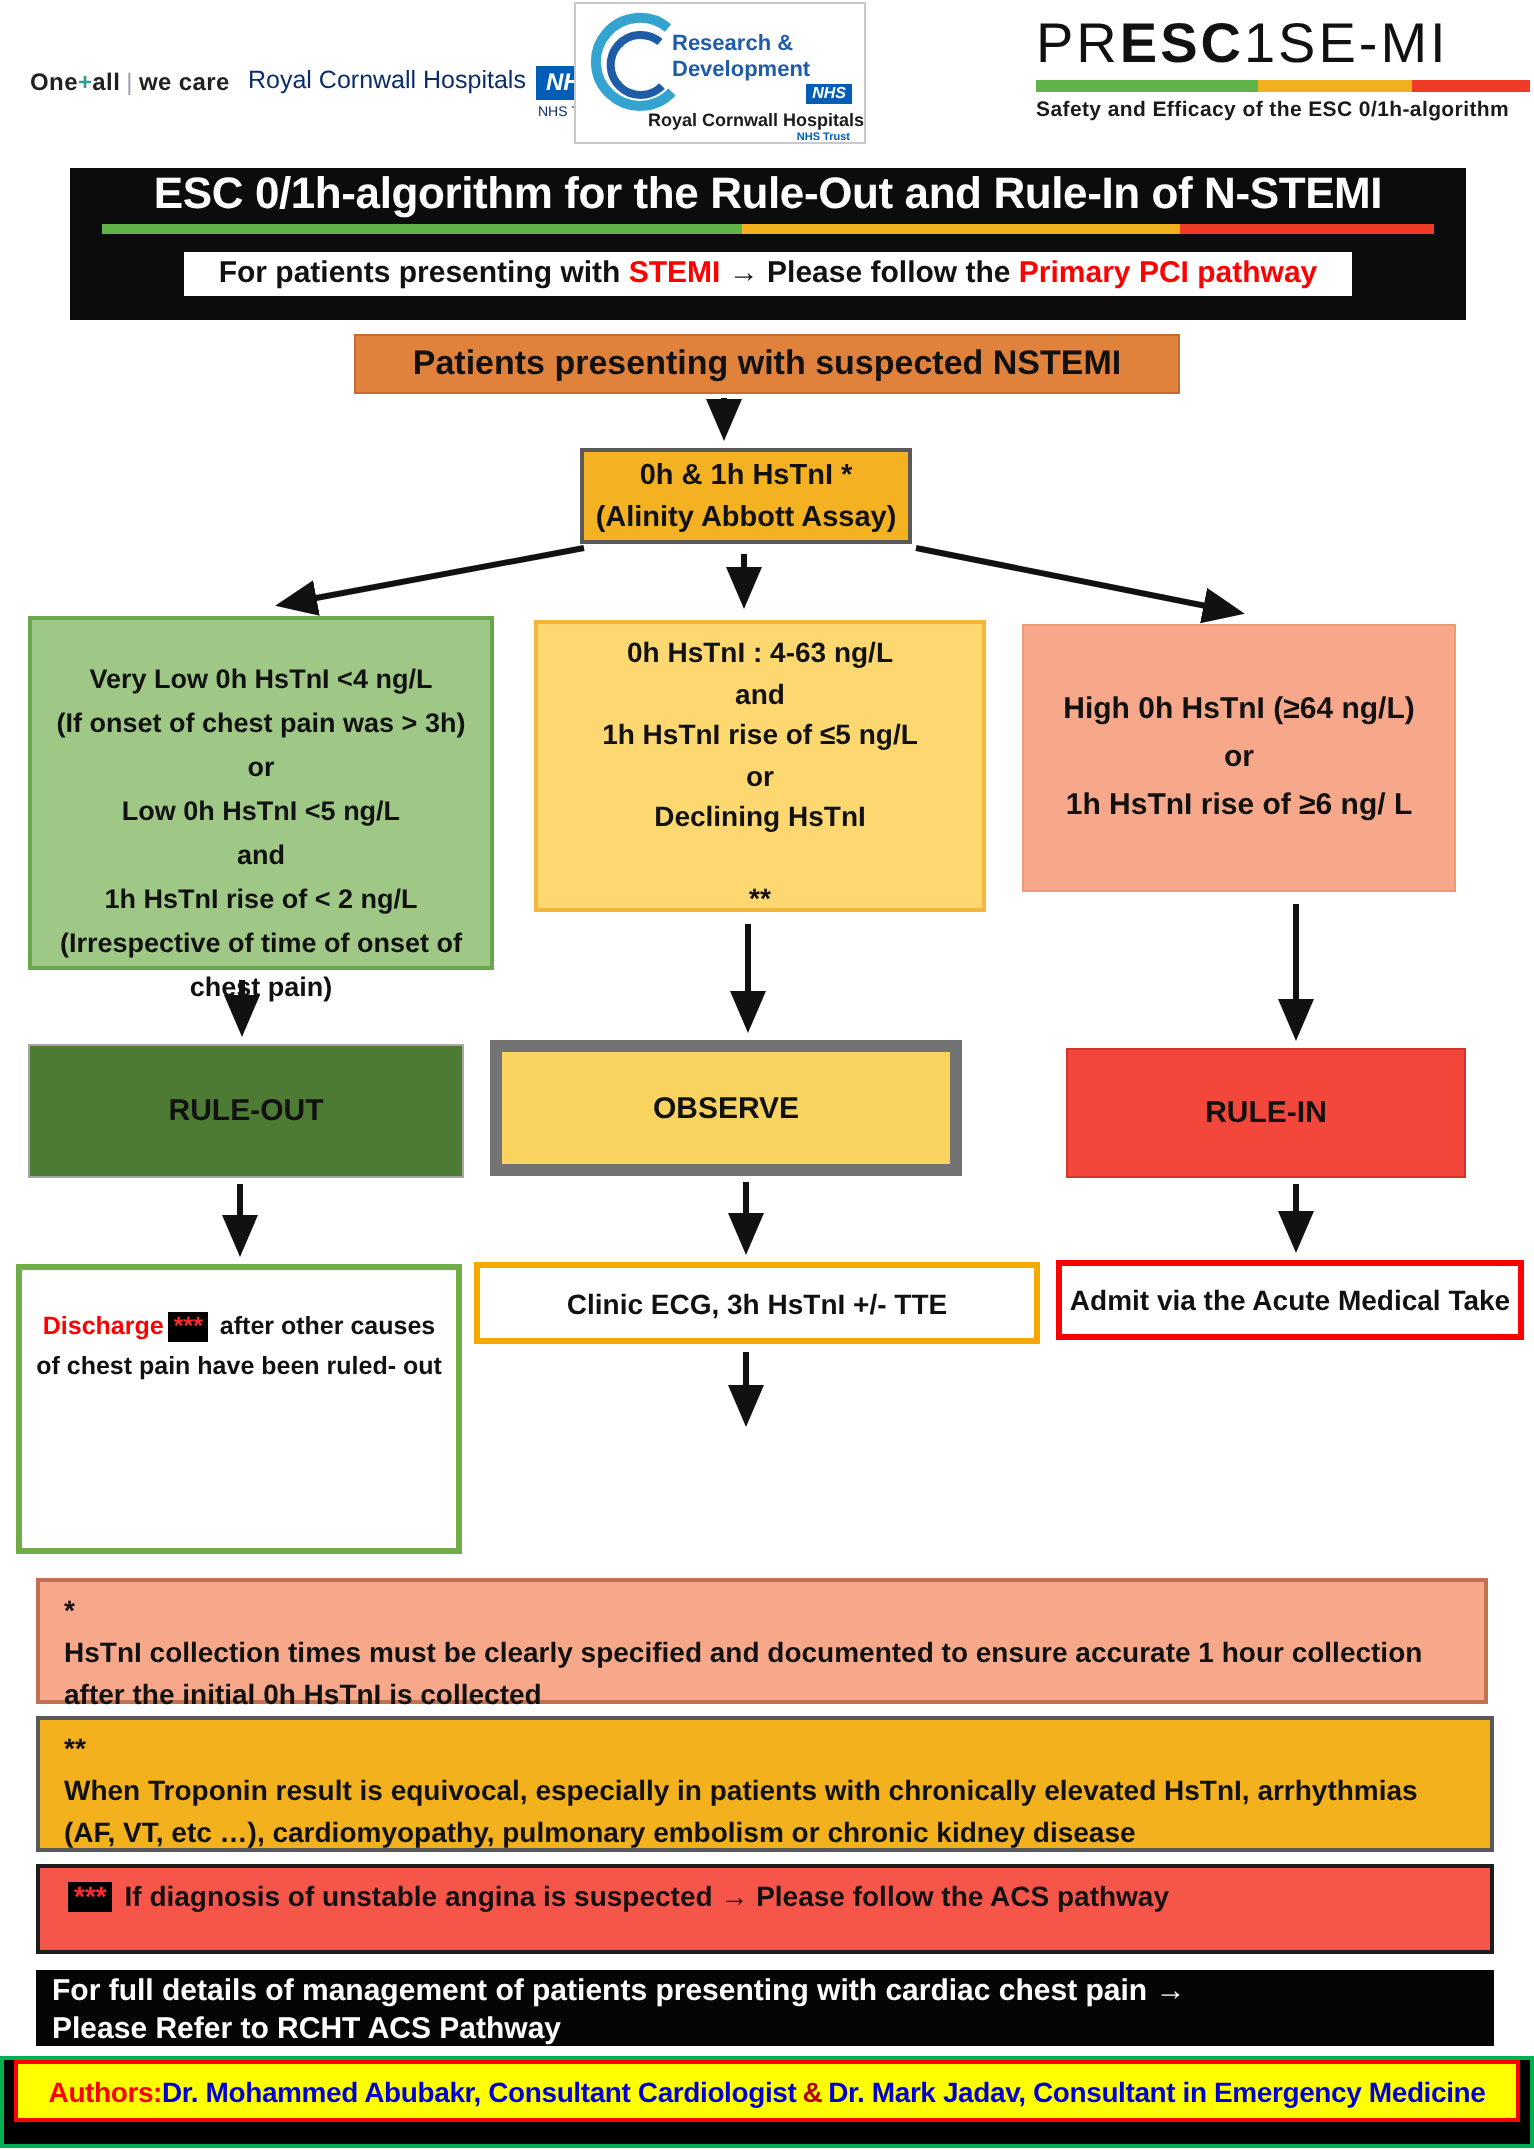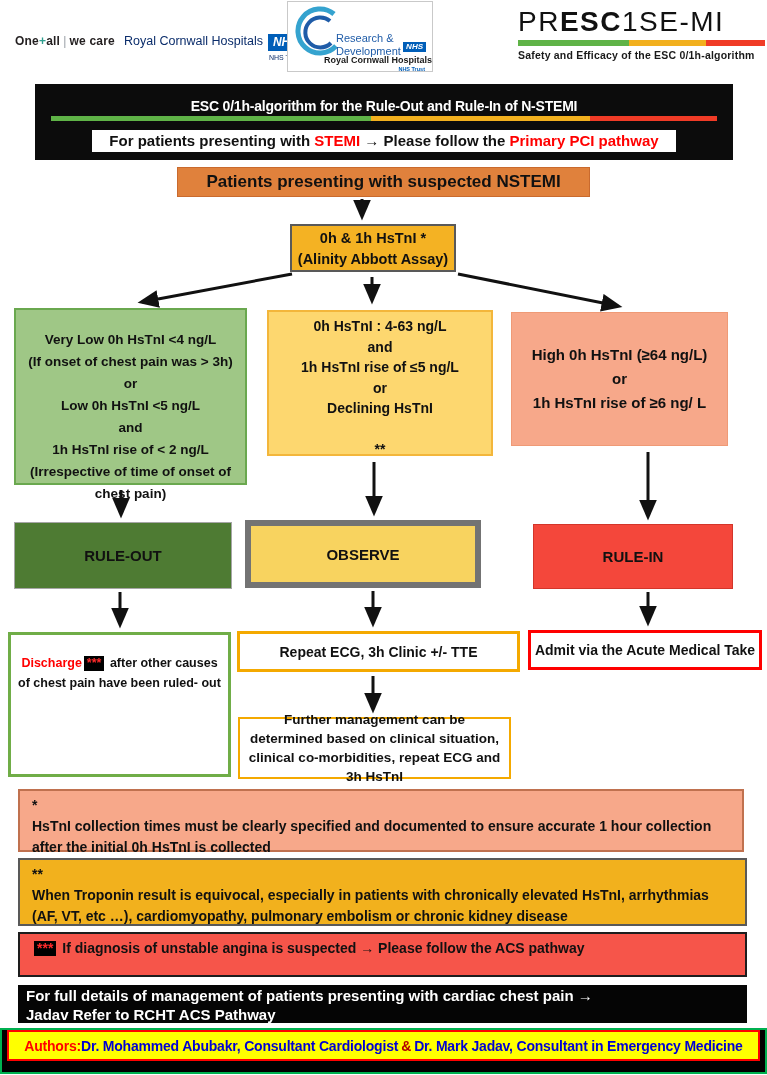--- a/index.html
+++ b/index.html
@@ -15,38 +15,38 @@
 
   .trust-logo { position:absolute; left:124px; top:31px; }
   .trust-name { font-size:12.5px; color:#0b2d6b; font-weight:500; }
   .nhs-box { display:inline-block; background:#005eb8; color:#fff; font-style:italic; font-weight:bold;
              font-size:12px; padding:1px 5px 2px 5px; margin-left:5px; vertical-align:-1px; }
   .trust-sub { font-size:7px; color:#0b2d6b; text-align:right; margin-top:3px; padding-right:2px; }
 
   .rnd-card { position:absolute; left:287px; top:1px; width:146px; height:71px; background:#fff;
               border:1px solid #c9c9c9; }
   .rnd-swoosh { position:absolute; left:2px; top:4px; }
-  .rnd-title { position:absolute; left:48px; top:14px; font-size:11px; font-weight:normal; color:#1f5ca8; line-height:13px;margin-top:16px; }
+  .rnd-title { position:absolute; left:48px; top:14px; font-size:11px; font-weight:bold; color:#1f5ca8; line-height:13px; }
   .rnd-org { position:absolute; left:36px; top:53px; font-size:9px; font-weight:bold; color:#1a1a1a; white-space:nowrap; }
   .rnd-nhs { position:absolute; right:6px; top:40px; background:#005eb8; color:#fff; font-style:italic;
              font-weight:bold; font-size:8px; padding:0 3px 1px 3px; }
   .rnd-trust { position:absolute; right:7px; top:64px; font-size:5.5px; font-weight:bold; color:#005eb8; }
 
   .precise { position:absolute; left:518px; top:6px; width:247px; }
   .precise-word { font-size:28px; color:#111; letter-spacing:1.5px; white-space:nowrap; font-weight:400; }
   .precise-word b { font-weight:800; }
   .precise-bar { display:flex; height:6px; width:100%; margin-top:2px; }
   .precise-bar .g { width:45%; background:var(--banner-green); }
   .precise-bar .a { width:31%; background:var(--banner-amber); }
   .precise-bar .r { width:24%; background:var(--banner-red); }
   .precise-tag { font-size:10.5px; font-weight:600; color:#1a1a1a; margin-top:3px; letter-spacing:.2px; }
 
   
   .banner { position:absolute; left:35px; top:84px; width:698px; height:76px; background:#0c0c0c; text-align:center; }
-  .banner-title { color:#fff; font-weight:bold; font-size:14px; padding-top:14px; letter-spacing:-.2px; }
+  .banner-title { color:#fff; font-weight:bold; font-size:22px; padding-top:0; letter-spacing:-.2px; }
   .banner-bar { display:flex; height:5px; width:666px; margin:2px auto 0 auto; }
   .banner-bar .g { width:48%; background:var(--banner-green); }
   .banner-bar .a { width:33%; background:var(--banner-amber); }
   .banner-bar .r { width:19%; background:var(--banner-red); }
   .banner-note { background:#fff; width:584px; margin:9px auto 0 auto; font-size:15px; font-weight:bold;
                  color:#111; padding:2px 0 3px 0; }
   .red-text { color:var(--red); }
 
   
   .fbox { position:absolute; text-align:center; color:#111; font-weight:bold; }
@@ -181,38 +181,37 @@
 1h HsTnI rise of ≥6 ng/ L</span></div>
 
   <div class="fbox rule-out">RULE-OUT</div>
   <div class="fbox observe">OBSERVE</div>
   <div class="fbox rule-in">RULE-IN</div>
 
   <div class="fbox discharge">
     <p><span class="word">Discharge</span><span class="stars-chip">***</span><span> after other causes of chest pain have been ruled- out</span></p>
   </div>
 
-  <div class="fbox repeat">Repeat ECG, 3h Clinic +/- TTE</div>
+  <div class="fbox repeat">Clinic ECG, 3h HsTnI +/- TTE</div>
   <div class="fbox admit">Admit via the Acute Medical Take</div>
-  <div class="fbox further">Further management can be determined based on clinical situation, clinical co-morbidities, repeat ECG and 3h HsTnI</div>
 
   <div class="note fn1">
     <div>*</div>
     <div>HsTnI collection times must be clearly specified and documented to ensure accurate 1 hour collection after the initial 0h HsTnI is collected</div>
   </div>
   <div class="note fn2">
     <div>**</div>
     <div>When Troponin result is equivocal, especially in patients with chronically elevated HsTnI, arrhythmias (AF, VT, etc …), cardiomyopathy, pulmonary embolism or chronic kidney disease</div>
   </div>
   <div class="note fn3">
     <span class="stars-chip">***</span><span> If diagnosis of unstable angina is suspected → Please follow the ACS pathway</span>
   </div>
   <div class="blackinfo">
     <div>For full details of management of patients presenting with cardiac chest pain →</div>
-    <div>Jadav Refer to RCHT ACS Pathway</div>
+    <div>Please Refer to RCHT ACS Pathway</div>
   </div>
 
   <div class="band">
     <div class="authors">
       <span class="label">Authors:</span>
         <span class="name"> Dr. Mohammed Abubakr, Consultant Cardiologist</span>
         <span class="amp">&amp;</span>
         <span class="name"> Dr. Mark Jadav, Consultant in Emergency Medicine</span>
     </div>
   </div>

